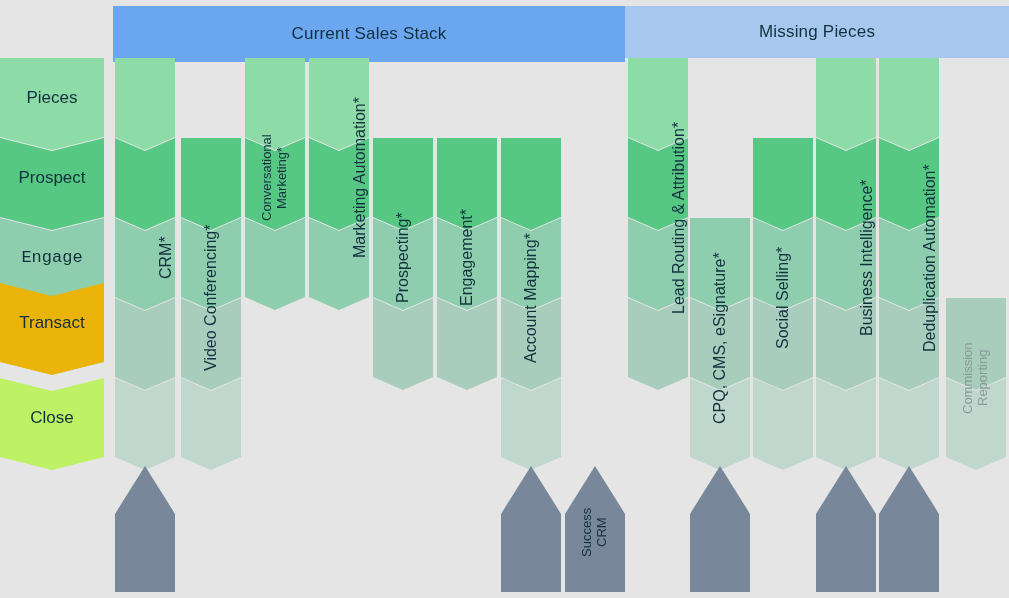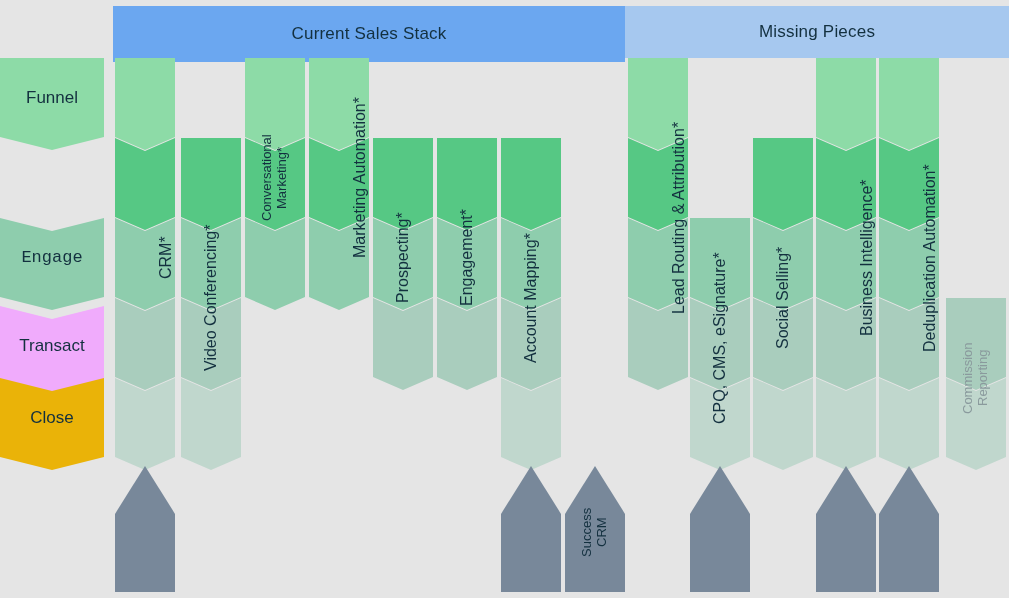--- a/index.html
+++ b/index.html
@@ -64,29 +64,32 @@
 
 <div id="stage">
     <div class="hdr" style="left: 113px; top: 6px; width: 512px; height: 56px; background: rgb(107, 167, 240);">
       <span>Current Sales Stack</span>
     </div>
     <div class="hdr" style="left: 625px; top: 6px; width: 384px; height: 52px; background: rgb(166, 200, 239);">
       <span>Missing Pieces</span>
     </div>
     <div class="col" style="left: 0px; top: 58px; width: 104px; height: 540px;">
       <div class="band chev-top" style="top: 0px; height: 92px; background: rgb(141, 219, 167);">
-        <div class="lbl" style="font-size: 17px; height: 80px;">Funnel</div>
+        <div class="lbl" style="font-size: 17px; height: 80px;">Pieces</div>
+      </div>
+      <div class="band chev" style="top: 80px; height: 92px; background: rgb(86, 200, 132);">
+        <div class="lbl" style="font-size: 17px; height: 80px;">Prospect</div>
       </div>
       <div class="band chev" style="top: 160px; height: 92px; background: rgb(142, 205, 173); font-family: Liberation Mono, monospace;">
         <div class="lbl" style="font-size: 17px; height: 80px;">Engage</div>
       </div>
-      <div class="band chev" style="top: 248px; height: 92px; background: #f0abfc;">
+      <div class="band chev" style="top: 225px; height: 92px; background: #eab308;">
         <div class="lbl" style="font-size: 17px; height: 80px;">Transact</div>
       </div>
-      <div class="band chev" style="top: 320px; height: 92px; background: #eab308;">
+      <div class="band chev" style="top: 320px; height: 92px; background: #bef264;">
         <div class="lbl" style="font-size: 17px; height: 80px;">Close</div>
       </div>
     </div>
     <div class="col" style="left: 115px; top: 58px; width: 60px; height: 540px;">
       <div class="band chev-top" style="top: 0px; height: 92px; background: rgb(141, 219, 167);"></div>
       <div class="band chev" style="top: 80px; height: 92px; background: rgb(86, 200, 132);"></div>
       <div class="band chev" style="top: 160px; height: 92px; background: rgb(142, 205, 173);"></div>
       <div class="band chev" style="top: 240px; height: 92px; background: rgb(169, 205, 189);"></div>
       <div class="band chev" style="top: 320px; height: 92px; background: rgb(192, 215, 205);"></div>
       <div class="band grow" style="top: 408px; height: 126px; background: rgb(120, 136, 154);"></div>

